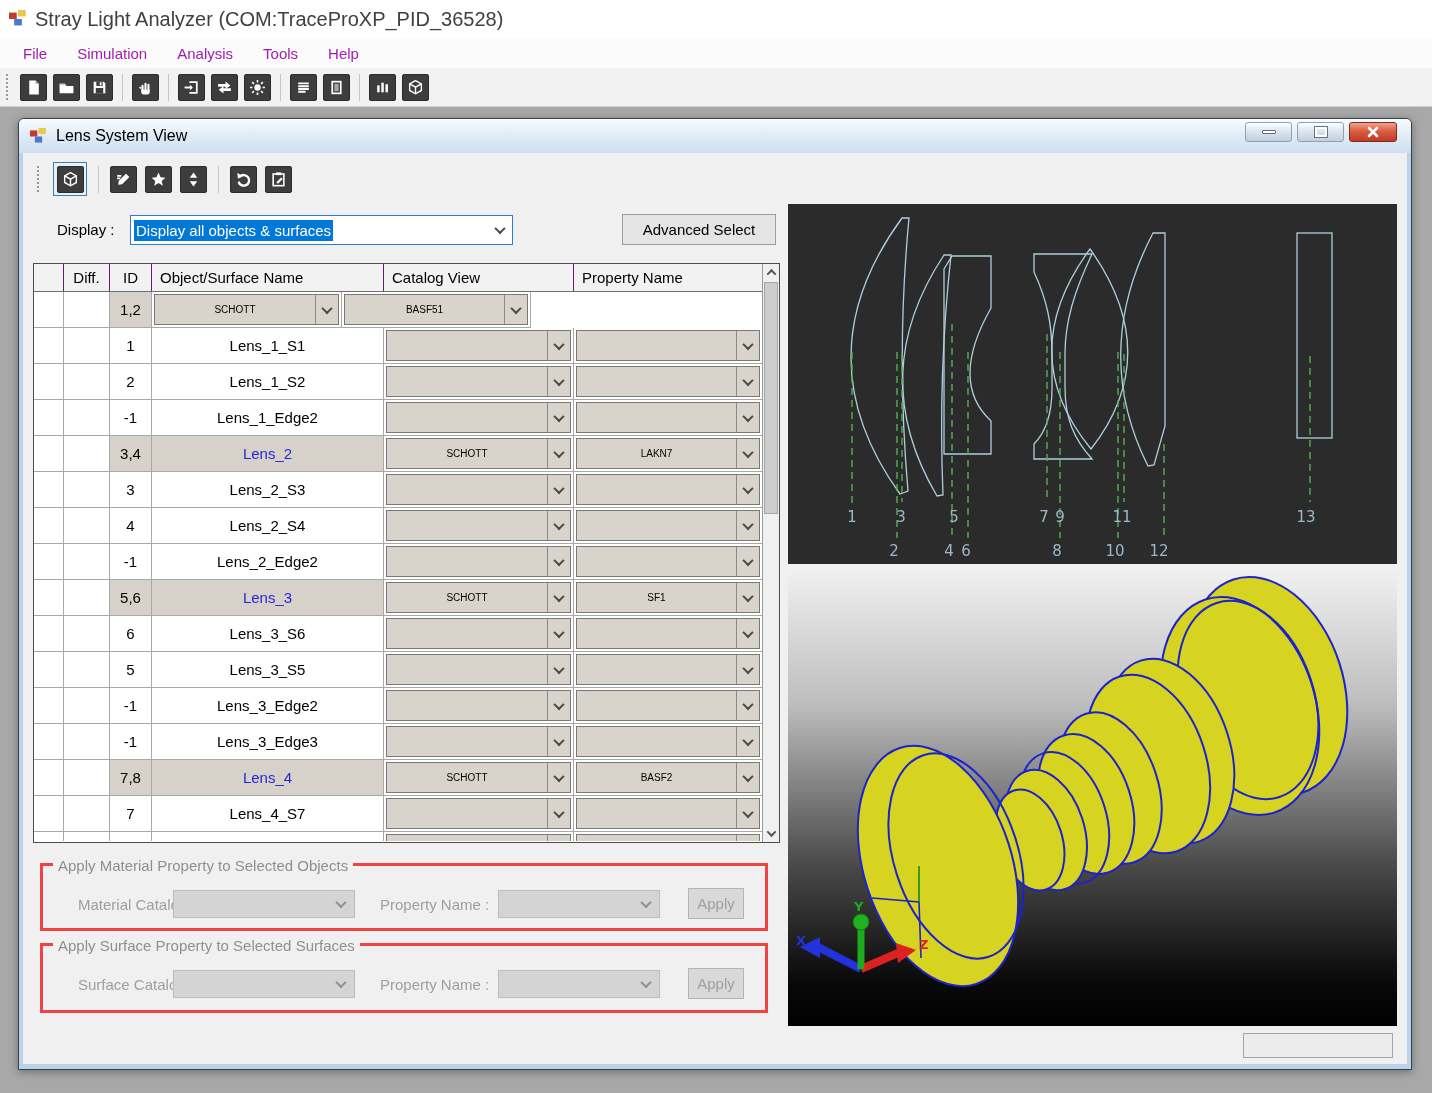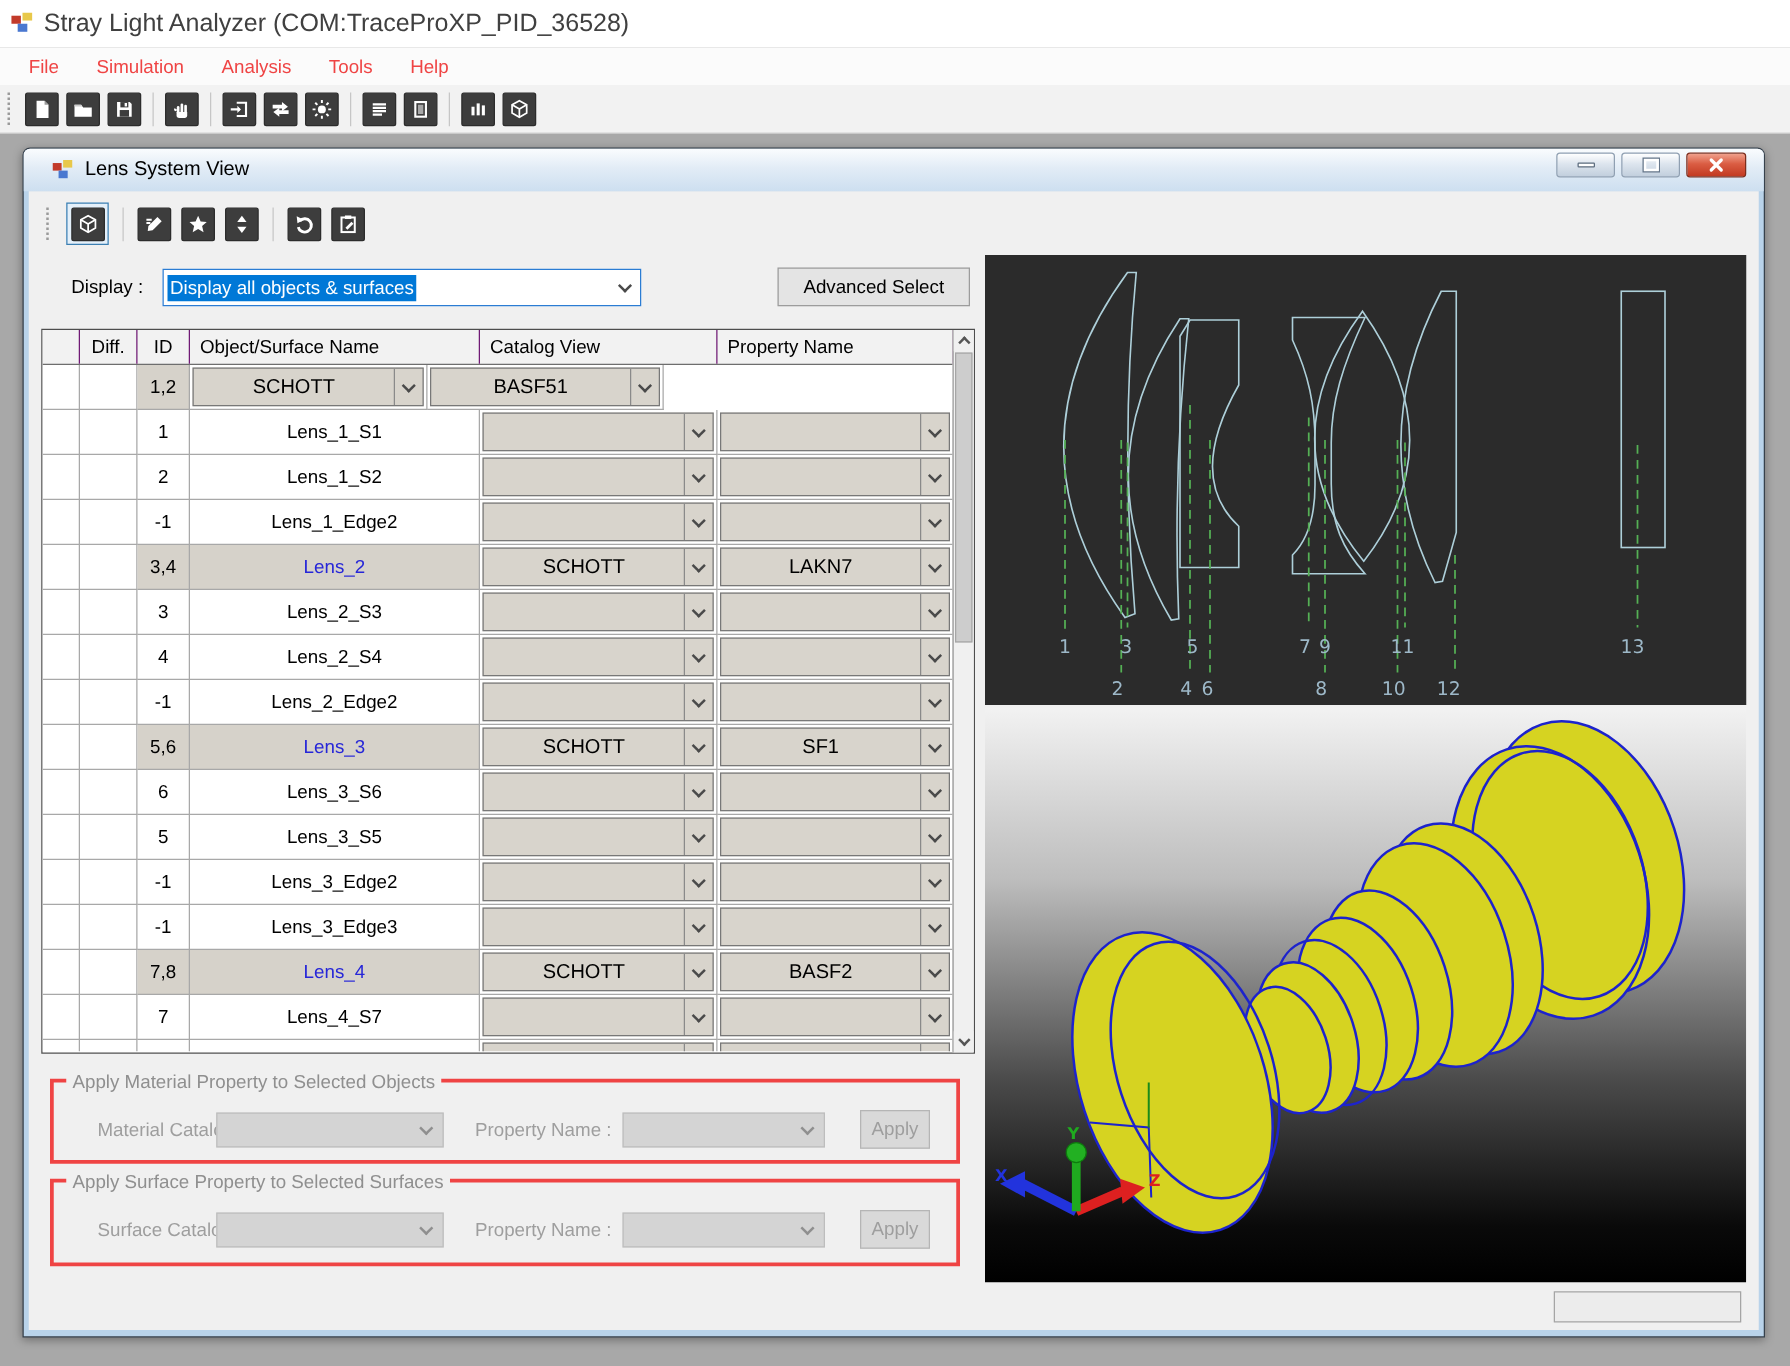--- a/index.html
+++ b/index.html
@@ -6,35 +6,35 @@
   html,body { width:1432px; height:1093px; overflow:hidden;
     font-family:"Liberation Sans", sans-serif; background:#a8a8a8; }
   #app { position:absolute; inset:0; }
 
   
   .titlebar { position:absolute; left:0; top:0; width:1432px; height:38px; background:#fff;
     display:flex; align-items:center; padding-left:9px; }
   .titlebar .ttext { font-size:20px; color:#404040; margin-left:8px; }
   .menubar { position:absolute; left:0; top:38px; width:1432px; height:30px; background:#fbfbfb;
     display:flex; align-items:center; padding-left:8px; }
-  .menuitem { font-size:15px; color:#ef4444; padding:4px 15px; cursor:default; }
+  .menuitem { font-size:15px; color:#a21caf; padding:4px 15px; cursor:default; }
   .toolbar { position:absolute; left:0; top:68px; width:1432px; height:39px; background:#f2f2f2;
     border-bottom:1px solid #cfcfcf; display:flex; align-items:center; padding-left:6px; gap:6px; }
   .grip { width:4px; height:26px; border-left:2px dotted #9a9a9a; margin-right:4px; }
   .tbtn { width:27px; height:27px; background:#3d3d3d; border:1px solid #2c2c2c; border-radius:2px;
     display:flex; align-items:center; justify-content:center; }
   .tsep { width:1px; height:27px; background:#c6c6c6; margin:0 3px; }
 
   
   .mdi { position:absolute; left:0; top:107px; width:1432px; height:986px; background:#a8a8a8; }
   .child { position:absolute; left:18px; top:11px; width:1394px; height:952px;
     background:#b9d3ea; border:1px solid #37414c; border-radius:6px 6px 0 0;
     box-shadow:0 2px 8px rgba(0,0,0,.35); }
   .ctitle { position:absolute; left:0; top:0; width:100%; height:34px; border-radius:5px 5px 0 0;
-    background:linear-gradient(#fafcfe,#e2ecf6 45%,#cddff0); display:flex; align-items:center; padding-left:23px; }
+    background:linear-gradient(#fafcfe,#e2ecf6 45%,#cddff0); display:flex; align-items:center; padding-left:11px; }
   .ctitle .ttext { font-size:16px; color:#000; margin-left:9px; }
   .winbtns { position:absolute; right:14px; top:3px; display:flex; gap:5px; }
   .wbtn { width:47px; height:20px; border-radius:3px; border:1px solid #90a0b2;
     background:linear-gradient(#ffffff,#dde5ee 45%,#c2cfdd); display:flex; align-items:center; justify-content:center; }
   .wbtn.close { background:linear-gradient(#f0a18d,#da5d43 45%,#c23a22); border-color:#7d2d1c; width:48px; }
   .minglyph { width:14px; height:4px; background:#fff; border:1px solid #5c6c7e; border-radius:1px; }
   .maxglyph { width:12px; height:10px; border:2px solid #fff; box-shadow:0 0 0 1px #65768a; background:transparent; }
 
   .ccontent { position:absolute; left:4px; top:34px; width:1384px; height:911px; background:#f0f0f0; overflow:hidden; }
 
@@ -63,21 +63,21 @@
   .c-sel  { width:30px; }
   .c-diff { width:46px; }
   .c-id   { width:42px; }
   .c-name { width:232px; }
   .c-combo{ width:190px; padding:2px; }
   .c-combo.last { width:189px; }
   .hc-name,.hc-cat,.hc-prop { justify-content:flex-start !important; padding-left:8px; }
   .trow.grp .c-id, .trow.grp .c-name { background:#d6d2ca; }
   .trow.grp .c-name { color:#2626d8; }
   .dd { width:100%; height:100%; background:#d8d4cc; border:1px solid #787878; display:flex; align-items:stretch; }
-  .dd .cval { flex:1; display:flex; align-items:center; justify-content:center; font-size:16px; color:#000; }
+  .dd .cval { flex:1; display:flex; align-items:center; justify-content:center; font-size:10px; color:#000; }
   .dd .darr { width:23px; border-left:1px solid #8a8a8a; display:flex; align-items:center; justify-content:center; }
   .chev { width:8px; height:8px; border-right:2px solid #4a4a4a; border-bottom:2px solid #4a4a4a;
     transform:rotate(45deg) translate(-1px,-1px); }
   .partialrow { height:9px; overflow:hidden; }
   .partialrow .trow { border-top:0; }
 
   .vscroll { position:absolute; right:0; top:0; width:17px; height:578px; background:#f0f0f0; border-left:1px solid #9a9a9a; }
   .sarr { position:absolute; left:0; width:16px; height:17px; display:flex; align-items:center; justify-content:center; background:#f0f0f0; }
   .sarr.up { top:0; } .sarr.down { bottom:0; }
   .sv { width:7px; height:7px; border-left:2px solid #555; border-top:2px solid #555; }

